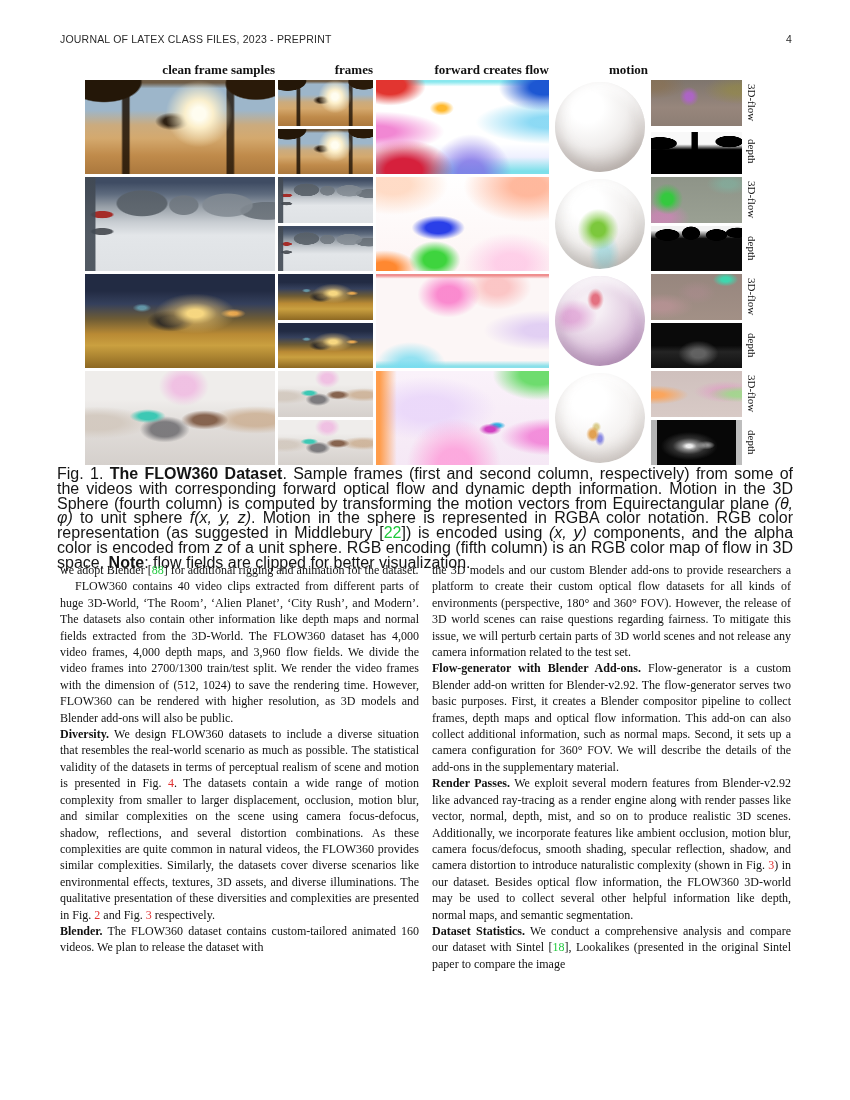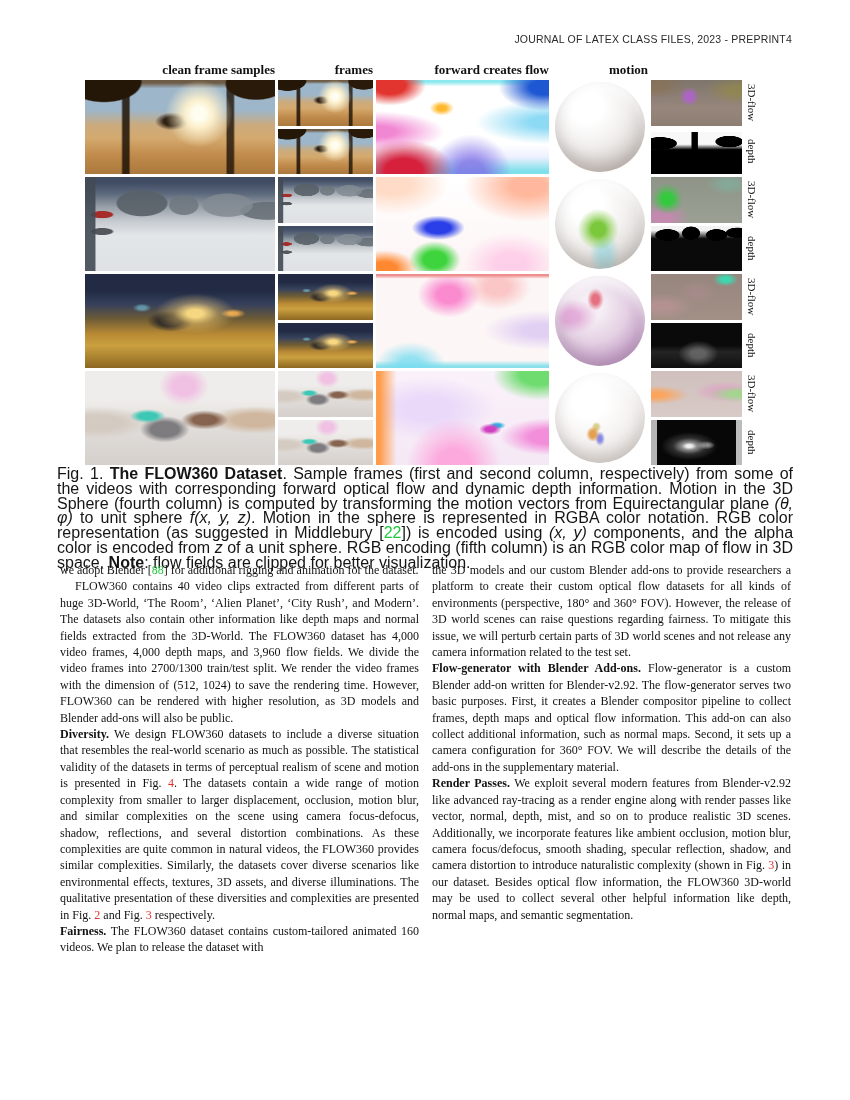--- a/index.html
+++ b/index.html
@@ -1,22 +1,22 @@
 <!DOCTYPE html>
 <html style="--green: #1fc93c; --red: #e03030;"><head>
 <meta charset="utf-8">
 <style>
   html,body{margin:0;padding:0;background:#888;}
   .page{position:relative;width:850px;height:1100px;background:#ffffff;overflow:hidden;
         font-family:"Liberation Serif",serif;color:#111;}
 
   
   .runhead{position:absolute;top:33px;left:60px;right:58px;display:flex;
-           justify-content:flex-end;font-family:"Liberation Sans",sans-serif;
-           font-size:10.5px;color:#2a2a2a;letter-spacing:.2px;}
+           justify-content:space-between;font-family:"Liberation Sans",sans-serif;
+           font-size:10.5px;color:#2a2a2a;letter-spacing:.2px;gap:48px;}
 
   
   .fig{position:absolute;left:85px;top:62px;width:678px;}
   .fig-headers{display:flex;gap:3px;margin-bottom:2px;font-size:13px;font-weight:600;}
   .fig-headers .h{text-align:right;}
   .w-clean{width:190px}.w-frames{width:95px}.w-flow{width:173px}
   .w-motion{width:96px}.w-stack{width:91px}.w-label{width:14px}
   .fig-row{display:flex;gap:3px;height:94px;margin-bottom:3px;}
   .panel{height:100%;background-size:100% 100%;}
   .stackcol{display:flex;flex-direction:column;gap:3px;}
@@ -291,22 +291,23 @@
     </div>
   </div>
 
   <p class="caption"><span>Fig. 1. </span><span class="b">The FLOW360 Dataset</span><span>. Sample frames (first and second column, respectively) from some of the videos with corresponding forward optical flow and dynamic depth information. Motion in the 3D Sphere (fourth column) is computed by transforming the motion vectors from Equirectangular plane </span><span class="i">(θ, φ)</span><span> to unit sphere </span><span class="i">f(x, y, z)</span><span>. Motion in the sphere is represented in RGBA color notation. RGB color representation (as suggested in Middlebury [</span><span class="g">22</span><span>]) is encoded using </span><span class="i">(x, y)</span><span> components, and the alpha color is encoded from </span><span class="i">z</span><span> of a unit sphere. RGB encoding (fifth column) is an RGB color map of flow in 3D space. </span><span class="b">Note</span><span>: flow fields are clipped for better visualization.</span></p>
 
   <div class="bodytext">
     <div class="col">
       <p class="para"><span>we adopt Blender [</span><span class="g">88</span><span>] for additional rigging and animation for the dataset.</span></p>
       <p class="para indent"><span>FLOW360 contains 40 video clips extracted from different parts of huge 3D-World, ‘The Room’, ‘Alien Planet’, ‘City Rush’, and Modern’. The datasets also contain other information like depth maps and normal fields extracted from the 3D-World. The FLOW360 dataset has 4,000 video frames, 4,000 depth maps, and 3,960 flow fields. We divide the video frames into 2700/1300 train/test split. We render the video frames with the dimension of (512, 1024) to save the rendering time. However, FLOW360 can be rendered with higher resolution, as 3D models and Blender add-ons will also be public.</span></p>
       <p class="para"><span class="b">Diversity.</span><span> We design FLOW360 datasets to include a diverse situation that resembles the real-world scenario as much as possible. The statistical validity of the datasets in terms of perceptual realism of scene and motion is presented in Fig. </span><span class="r">4</span><span>. The datasets contain a wide range of motion complexity from smaller to larger displacement, occlusion, motion blur, and similar complexities on the scene using camera focus-defocus, shadow, reflections, and several distortion combinations. As these complexities are quite common in natural videos, the FLOW360 provides similar complexities. Similarly, the datasets cover diverse scenarios like environmental effects, textures, 3D assets, and diverse illuminations. The qualitative presentation of these diversities and complexities are presented in Fig. </span><span class="r">2</span><span> and Fig. </span><span class="r">3</span><span> respectively.</span></p>
-      <p class="para"><span class="b">Fairness.</span><span> The FLOW360 dataset contains custom-tailored animated 160 videos. We plan to release the dataset with</span></p>
+      <p class="para"><span class="b">Blender.</span><span> The FLOW360 dataset contains custom-tailored animated 160 videos. We plan to release the dataset with</span></p>
     </div>
     <div class="col">
       <p class="para"><span>the 3D models and our custom Blender add-ons to provide researchers a platform to create their custom optical flow datasets for all kinds of environments (perspective, 180° and 360° FOV). However, the release of 3D world scenes can raise questions regarding fairness. To mitigate this issue, we will perturb certain parts of 3D world scenes and not release any camera information related to the test set.</span></p>
       <p class="para"><span class="b">Flow-generator with Blender Add-ons.</span><span> Flow-generator is a custom Blender add-on written for Blender-v2.92. The flow-generator serves two basic purposes. First, it creates a Blender compositor pipeline to collect frames, depth maps and optical flow information. This add-on can also collect additional information, such as normal maps. Second, it sets up a camera configuration for 360° FOV. We will describe the details of the add-ons in the supplementary material.</span></p>
       <p class="para"><span class="b">Render Passes.</span><span> We exploit several modern features from Blender-v2.92 like advanced ray-tracing as a render engine along with render passes like vector, normal, depth, mist, and so on to produce realistic 3D scenes. Additionally, we incorporate features like ambient occlusion, motion blur, camera focus/defocus, smooth shading, specular reflection, shadow, and camera distortion to introduce naturalistic complexity (shown in Fig. </span><span class="r">3</span><span>) in our dataset. Besides optical flow information, the FLOW360 3D-world may be used to collect several other helpful information like depth, normal maps, and semantic segmentation.</span></p>
+      <p class="para"><span class="b">Dataset Statistics.</span><span> We conduct a comprehensive analysis and compare our dataset with Sintel [</span><span class="g">18</span><span>], Lookalikes (presented in the original Sintel paper to compare the image</span></p>
     </div>
   </div>
 
 </div>
 
 </body></html>

